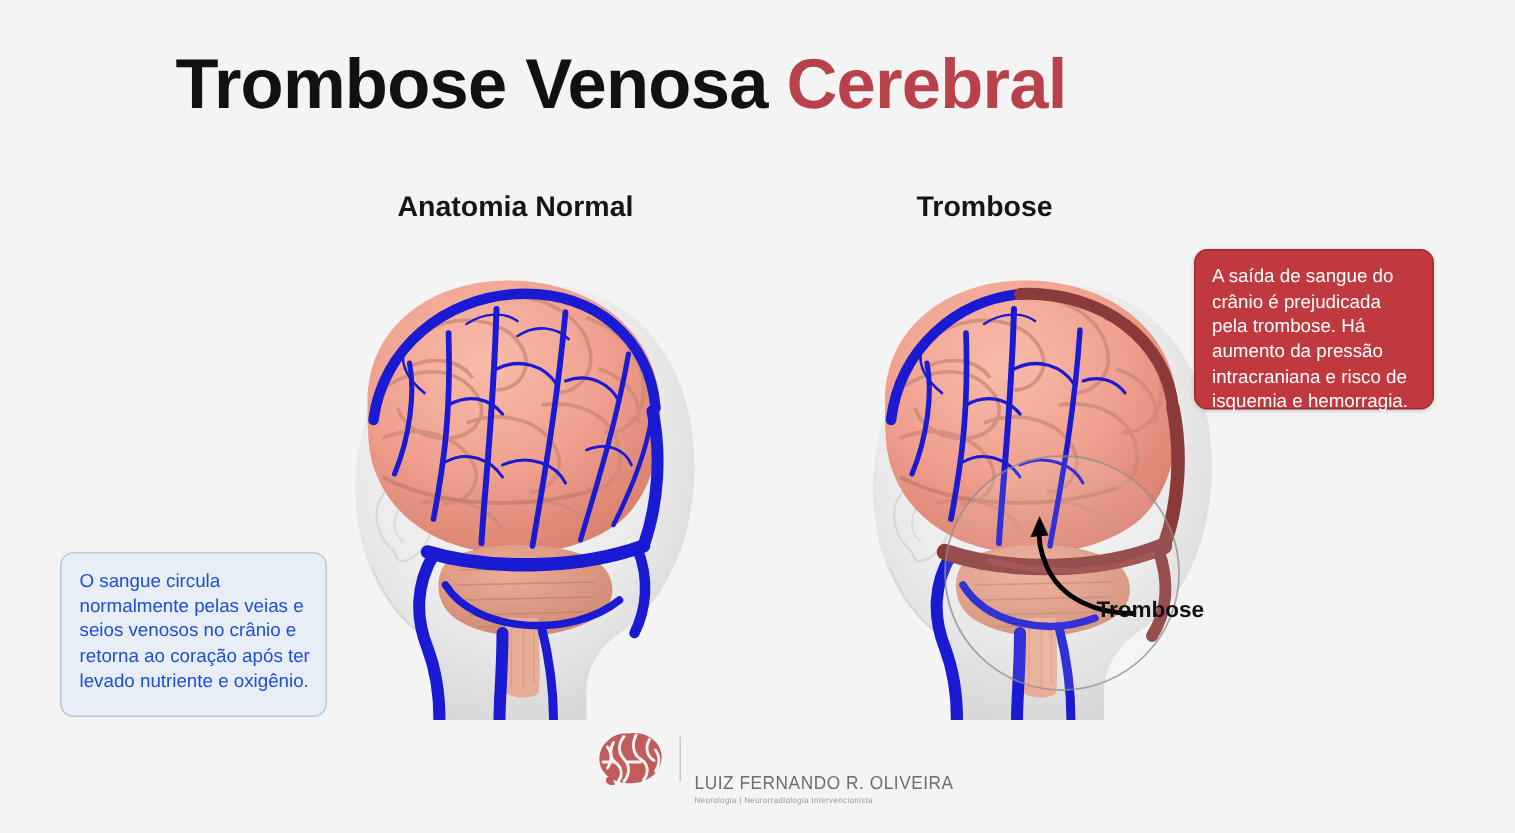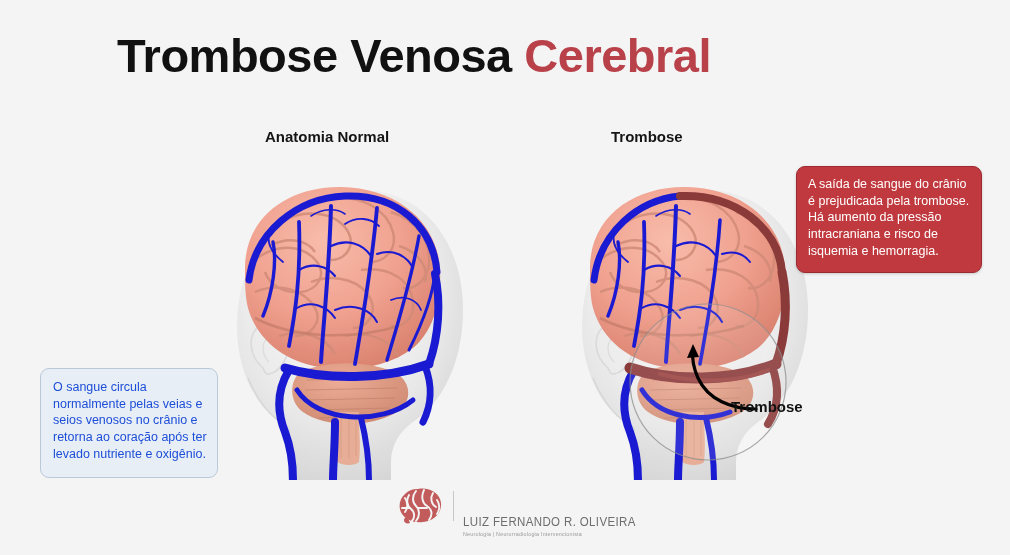--- a/index.html
+++ b/index.html
@@ -30,40 +30,40 @@
     font-weight: bold;
     letter-spacing: -0.5px;
     color: #111111;
     white-space: nowrap;
   }
   .title .accent { color: #b9414a; }
 
   
   .caption {
     position: absolute;
-    font-size: 15px;
+    font-size: 19px;
     font-weight: bold;
     color: #151515;
     white-space: nowrap;
   }
   .caption-left  { left: 265px; top: 128px; }
   .caption-right { left: 611px; top: 128px; }
 
   
   .callout {
     position: absolute;
     box-sizing: border-box;
     border-radius: 9px;
     font-size: 12.5px;
     line-height: 1.33;
   }
   .callout-red {
     left: 796px;
     top: 166px;
-    width: 186px;
+    width: 160px;
     height: 107px;
     background: #c0393e;
     border: 1px solid #9c2a30;
     color: #ffffff;
     padding: 9px 10px 0 11px;
     box-shadow: 0 1px 3px rgba(0,0,0,0.18);
   }
   .callout-blue {
     left: 40px;
     top: 368px;

